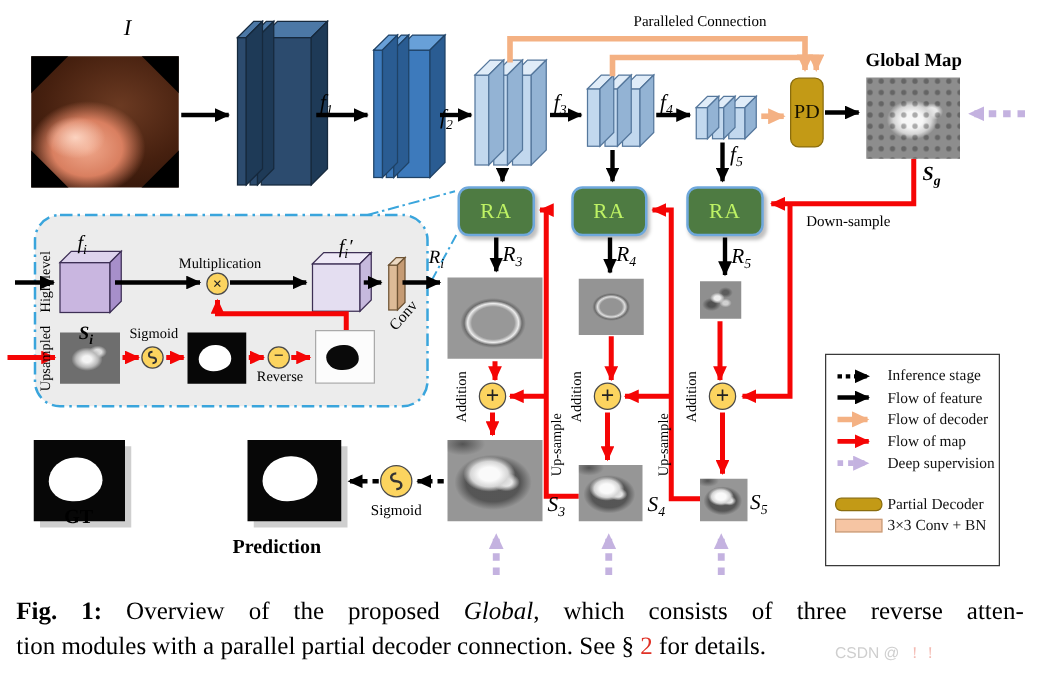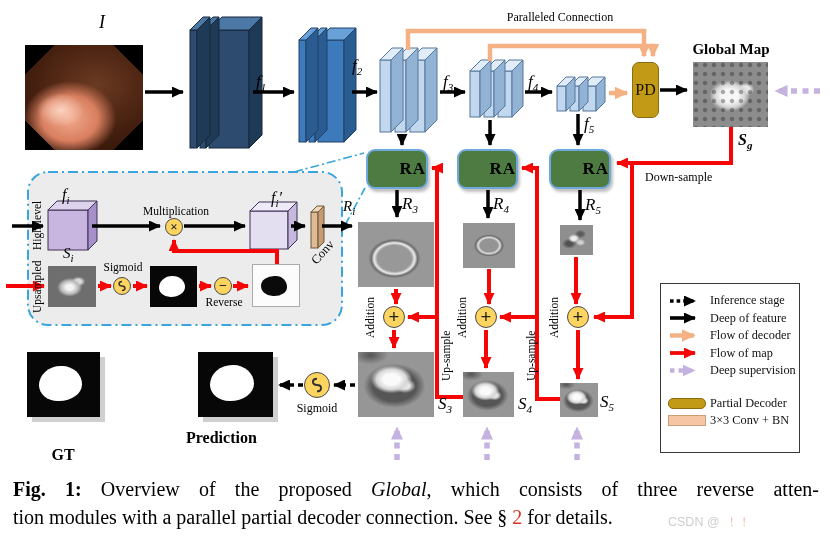--- a/index.html
+++ b/index.html
@@ -8,22 +8,22 @@
   svg.underlay{position:absolute;left:0;top:0;}
   
   .lbl{position:absolute;font-family:"Liberation Serif",serif;font-size:12px;white-space:nowrap;}
   .math{position:absolute;font-family:"Liberation Serif",serif;font-style:italic;font-size:17px;white-space:nowrap;}
   .math sub{font-size:11px;vertical-align:-4px;}
   .bold{font-weight:bold;}
   .vlabel{position:absolute;writing-mode:vertical-rl;transform:rotate(180deg);
           font-family:"Liberation Serif",serif;font-size:11.5px;text-align:center;white-space:nowrap;}
   
   .ra-block{position:absolute;background:#4e7b42;border:2px solid #6fa8dc;border-radius:9px;
-            color:#000000;font-size:17px;text-align:right;letter-spacing:1px;
-            box-shadow:2px 3px 3px rgba(0,0,0,0.25);box-sizing:border-box;font-weight:bold;}
+            color:#bef264;font-size:17px;text-align:center;letter-spacing:1px;
+            box-shadow:2px 3px 3px rgba(0,0,0,0.25);box-sizing:border-box;}
   #pd-block{position:absolute;left:632px;top:62px;width:27px;height:56px;background:#c39a16;
             border:1.5px solid #8a6d0e;border-radius:7px;color:#151000;font-size:16px;
             display:flex;align-items:center;justify-content:center;box-sizing:border-box;}
   
   .op{position:absolute;border-radius:50%;background:#fcd45f;border:1.4px solid #4a4a4a;
       display:flex;align-items:center;justify-content:center;color:#222;box-sizing:border-box;}
   
   .thumb{position:absolute;}
   #input-img{background:
      linear-gradient(45deg,#000 13%,rgba(0,0,0,0) 13.5%),
@@ -316,21 +316,21 @@
   <div class="op" style="left:475px;top:306px;width:22px;height:22px;font-size:19px;font-weight:bold;">+</div>
   <div class="op" style="left:567px;top:306px;width:22px;height:22px;font-size:19px;font-weight:bold;">+</div>
   <div class="op" style="left:304px;top:372px;width:26px;height:26px;">
     <svg class="scurve" style="width:18px;height:18px;" viewBox="0 0 20 20">
         <path d="M10 3 C4 3 4 10 10 10 C16 10 16 17 10 17" fill="none" stroke="#333" stroke-width="2.2"></path>
       </svg>
   </div>
 
   <span class="math" style="left:99px;top:12px;font-size:18px;">I</span>
   <span class="math" style="left:256px;top:72px;"><span>f</span><sub>1</sub></span>
-  <span class="math" style="left:352px;top:56px;font-family:Liberation Serif, serif;"><span>f</span><sub>2</sub></span>
+  <span class="math" style="left:352px;top:84px;font-family:Liberation Serif, serif;"><span>f</span><sub>2</sub></span>
   <span class="math" style="left:443px;top:72px;"><span>f</span><sub>3</sub></span>
   <span class="math" style="left:528px;top:72px;"><span>f</span><sub>4</sub></span>
   <span class="math" style="left:584px;top:114px;"><span>f</span><sub>5</sub></span>
   <span class="math" style="left:402px;top:194px;"><span>R</span><sub>3</sub></span>
   <span class="math" style="left:493px;top:194px;"><span>R</span><sub>4</sub></span>
   <span class="math" style="left:585px;top:195px;"><span>R</span><sub>5</sub></span>
   <span class="math" style="left:438px;top:394px;"><span>S</span><sub>3</sub></span>
   <span class="math" style="left:518px;top:394px;"><span>S</span><sub>4</sub></span>
   <span class="math" style="left:600px;top:392px;"><span>S</span><sub>5</sub></span>
   <span class="math bold" style="left:738px;top:131px;font-size:16px;"><span>S</span><sub>g</sub></span>
@@ -338,51 +338,51 @@
   <span class="lbl" style="left:495px;top:10px;width:130px;text-align:center;">Paralleled Connection</span>
   <span class="lbl bold" style="left:684px;top:41px;width:94px;text-align:center;font-size:15px;">Global Map</span>
   <span class="lbl" style="left:645px;top:170px;">Down-sample</span>
 
   <span class="vlabel" style="left:364px;top:292px;height:52px;">Addition</span>
   <span class="vlabel" style="left:456px;top:292px;height:52px;">Addition</span>
   <span class="vlabel" style="left:548px;top:292px;height:52px;">Addition</span>
   <span class="vlabel" style="left:440px;top:326px;height:60px;">Up-sample</span>
   <span class="vlabel" style="left:525px;top:326px;height:60px;">Up-sample</span>
 
-  <span class="lbl bold" style="left:38px;top:446px;width:50px;text-align:center;font-size:16px;">GT</span>
+  <span class="lbl bold" style="left:38px;top:405px;width:50px;text-align:center;font-size:16px;">GT</span>
   <span class="lbl bold" style="left:186px;top:429px;width:100px;font-size:16px;">Prediction</span>
   <span class="lbl" style="left:291px;top:401px;width:52px;text-align:center;">Sigmoid</span>
 
   <span class="vlabel" style="left:31px;top:197px;height:57px;">High-level</span>
   <span class="vlabel" style="left:31px;top:255px;height:63px;">Upsampled</span>
   <span class="lbl" style="left:138px;top:205px;width:76px;text-align:center;font-size:11.5px;">Multiplication</span>
   <span class="lbl" style="left:99px;top:261px;width:48px;text-align:center;font-size:11.5px;">Sigmoid</span>
   <span class="lbl" style="left:200px;top:296px;width:48px;text-align:center;font-size:11.5px;">Reverse</span>
   <span class="lbl" style="left:303px;top:245px;width:40px;text-align:center;font-size:12.5px;transform:rotate(-48deg);">Conv</span>
   <span class="math" style="left:62px;top:186px;font-size:16px;"><span>f</span><sub>i</sub></span>
   <span class="math" style="left:271px;top:189px;font-size:16px;"><span>f</span><sub>i</sub><span>′</span></span>
-  <span class="math" style="left:63px;top:245px;font-size:15px;"><span>S</span><sub>i</sub></span>
+  <span class="math" style="left:63px;top:259px;font-size:15px;font-weight:bold;"><span>S</span><sub>i</sub></span>
   <span class="math" style="left:343px;top:198px;font-size:15px;"><span>R</span><sub>i</sub></span>
 
   <div id="legend">
     <div class="lg-row">
       <span class="icon">
           <svg width="40" height="12">
             <line x1="2" y1="6" x2="27" y2="6" stroke="#000" stroke-width="3.4" stroke-dasharray="3.6,3" marker-end="url(#mb)"></line>
           </svg>
         </span>
       <span class="lg-label">Inference stage</span>
     </div>
     <div class="lg-row">
       <span class="icon">
           <svg width="40" height="12">
             <line x1="2" y1="6" x2="27" y2="6" stroke="#000" stroke-width="3.6" marker-end="url(#mb)"></line>
           </svg>
         </span>
-      <span class="lg-label">Deep of feature</span>
+      <span class="lg-label">Flow of feature</span>
     </div>
     <div class="lg-row">
       <span class="icon">
           <svg width="40" height="13">
             <line x1="2" y1="6.5" x2="26" y2="6.5" stroke="#f4b183" stroke-width="4.4" marker-end="url(#mo)"></line>
           </svg>
         </span>
       <span class="lg-label">Flow of decoder</span>
     </div>
     <div class="lg-row">

